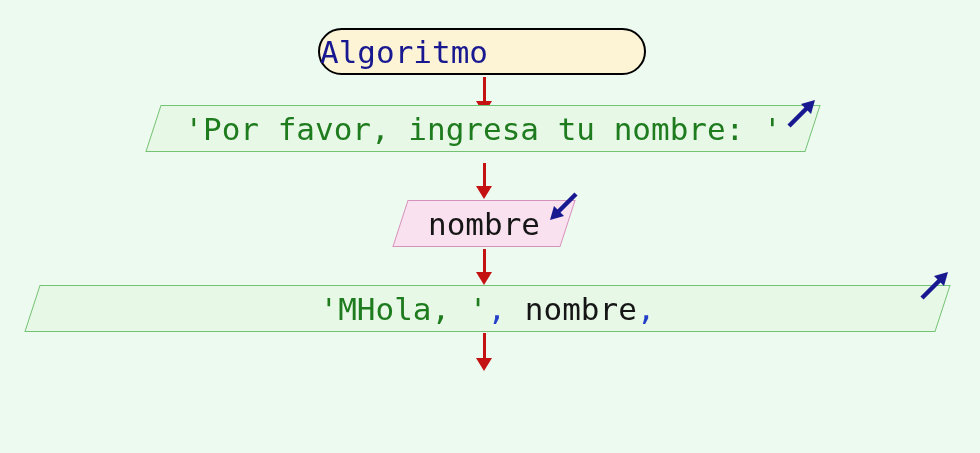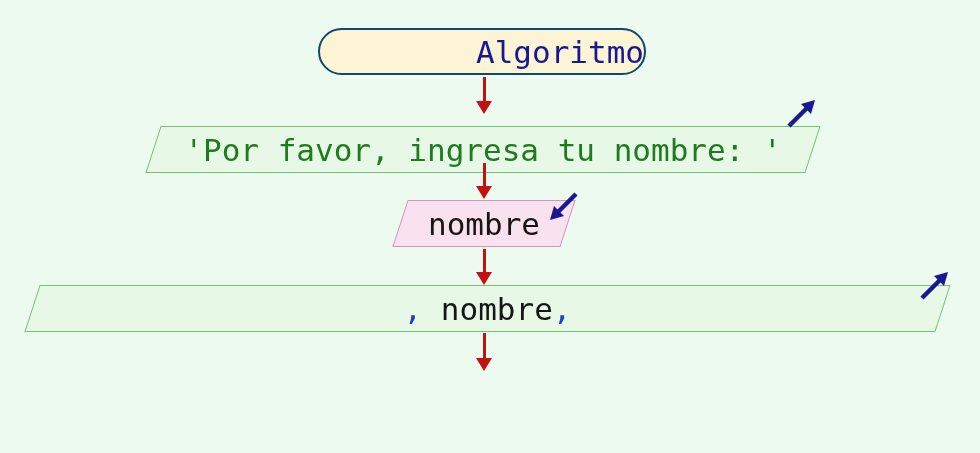--- a/index.html
+++ b/index.html
@@ -7,44 +7,44 @@
 
   .stage {
     position:relative; width:980px; height:453px;
     background:#edfaef; overflow:hidden;
   }
 
   
   .pill {
     position:absolute;
     background:#fdf3d5;
-    border:2px solid #0c4a6e;
+    border:2px solid #000000;
     border-radius:24px;
-    display:flex; align-items:center; justify-content:flex-end;
+    display:flex; align-items:center; justify-content:space-between;
     font-size:31px; white-space:pre;
     box-sizing:border-box;
   }
   .pill-start { left:318px; top:28px; width:328px; height:47px; }
   .pill-end   { left:358px; top:372px; width:250px; height:44px; }
 
   
   .para { position:absolute; }
   .para-bg {
     position:absolute; left:0; top:0; right:0; bottom:0;
     transform:skewX(-18deg);
     box-sizing:border-box;
   }
   .para-bg.green { background:#e7f8e7; border:1.5px solid #74c274; }
   .para-bg.pink  { background:#fae1ef; border:1.5px solid #d593bb; }
   .para-text {
     position:absolute; left:0; top:0; right:0; bottom:0;
     display:flex; align-items:center; justify-content:center;
     font-size:31px; white-space:pre;
   }
-  .out1 { left:153px; top:126px; width:660px; height:47px; }
+  .out1 { left:153px; top:105px; width:660px; height:47px; }
   .in1  { left:400px; top:200px; width:168px; height:47px; }
   .out2 { left:32px;  top:285px; width:911px; height:47px; }
 
   
   .tok-green { color:#1e7b1e; }
   .tok-blue  { color:#2540c8; }
   .tok-black { color:#161616; }
   .kw-navy   { color:#181890; }
 
   
@@ -108,21 +108,21 @@
   </svg>
 
   <div class="flow-arrow fa3">
     <div class="shaft"></div>
     <div class="head"></div>
   </div>
 
   <div class="para out2">
     <div class="para-bg green"></div>
     <div class="para-text">
-      <span class="tok-blue">,</span><span class="tok-black"> nombre</span><span class="tok-blue">,</span>
+      <span class="tok-green">'MHola, '</span><span class="tok-blue">,</span><span class="tok-black"> nombre</span><span class="tok-blue">,</span>
     </div>
   </div>
   <svg class="io-icon io-out2" viewBox="0 0 36 36">
     <line x1="6" y1="30" x2="24" y2="12" stroke="#181890" stroke-width="4.5"></line>
     <polygon points="32,4 18,8 28,18" fill="#181890"></polygon>
   </svg>
 
   <div class="flow-arrow fa4">
     <div class="shaft"></div>
     <div class="head"></div>

